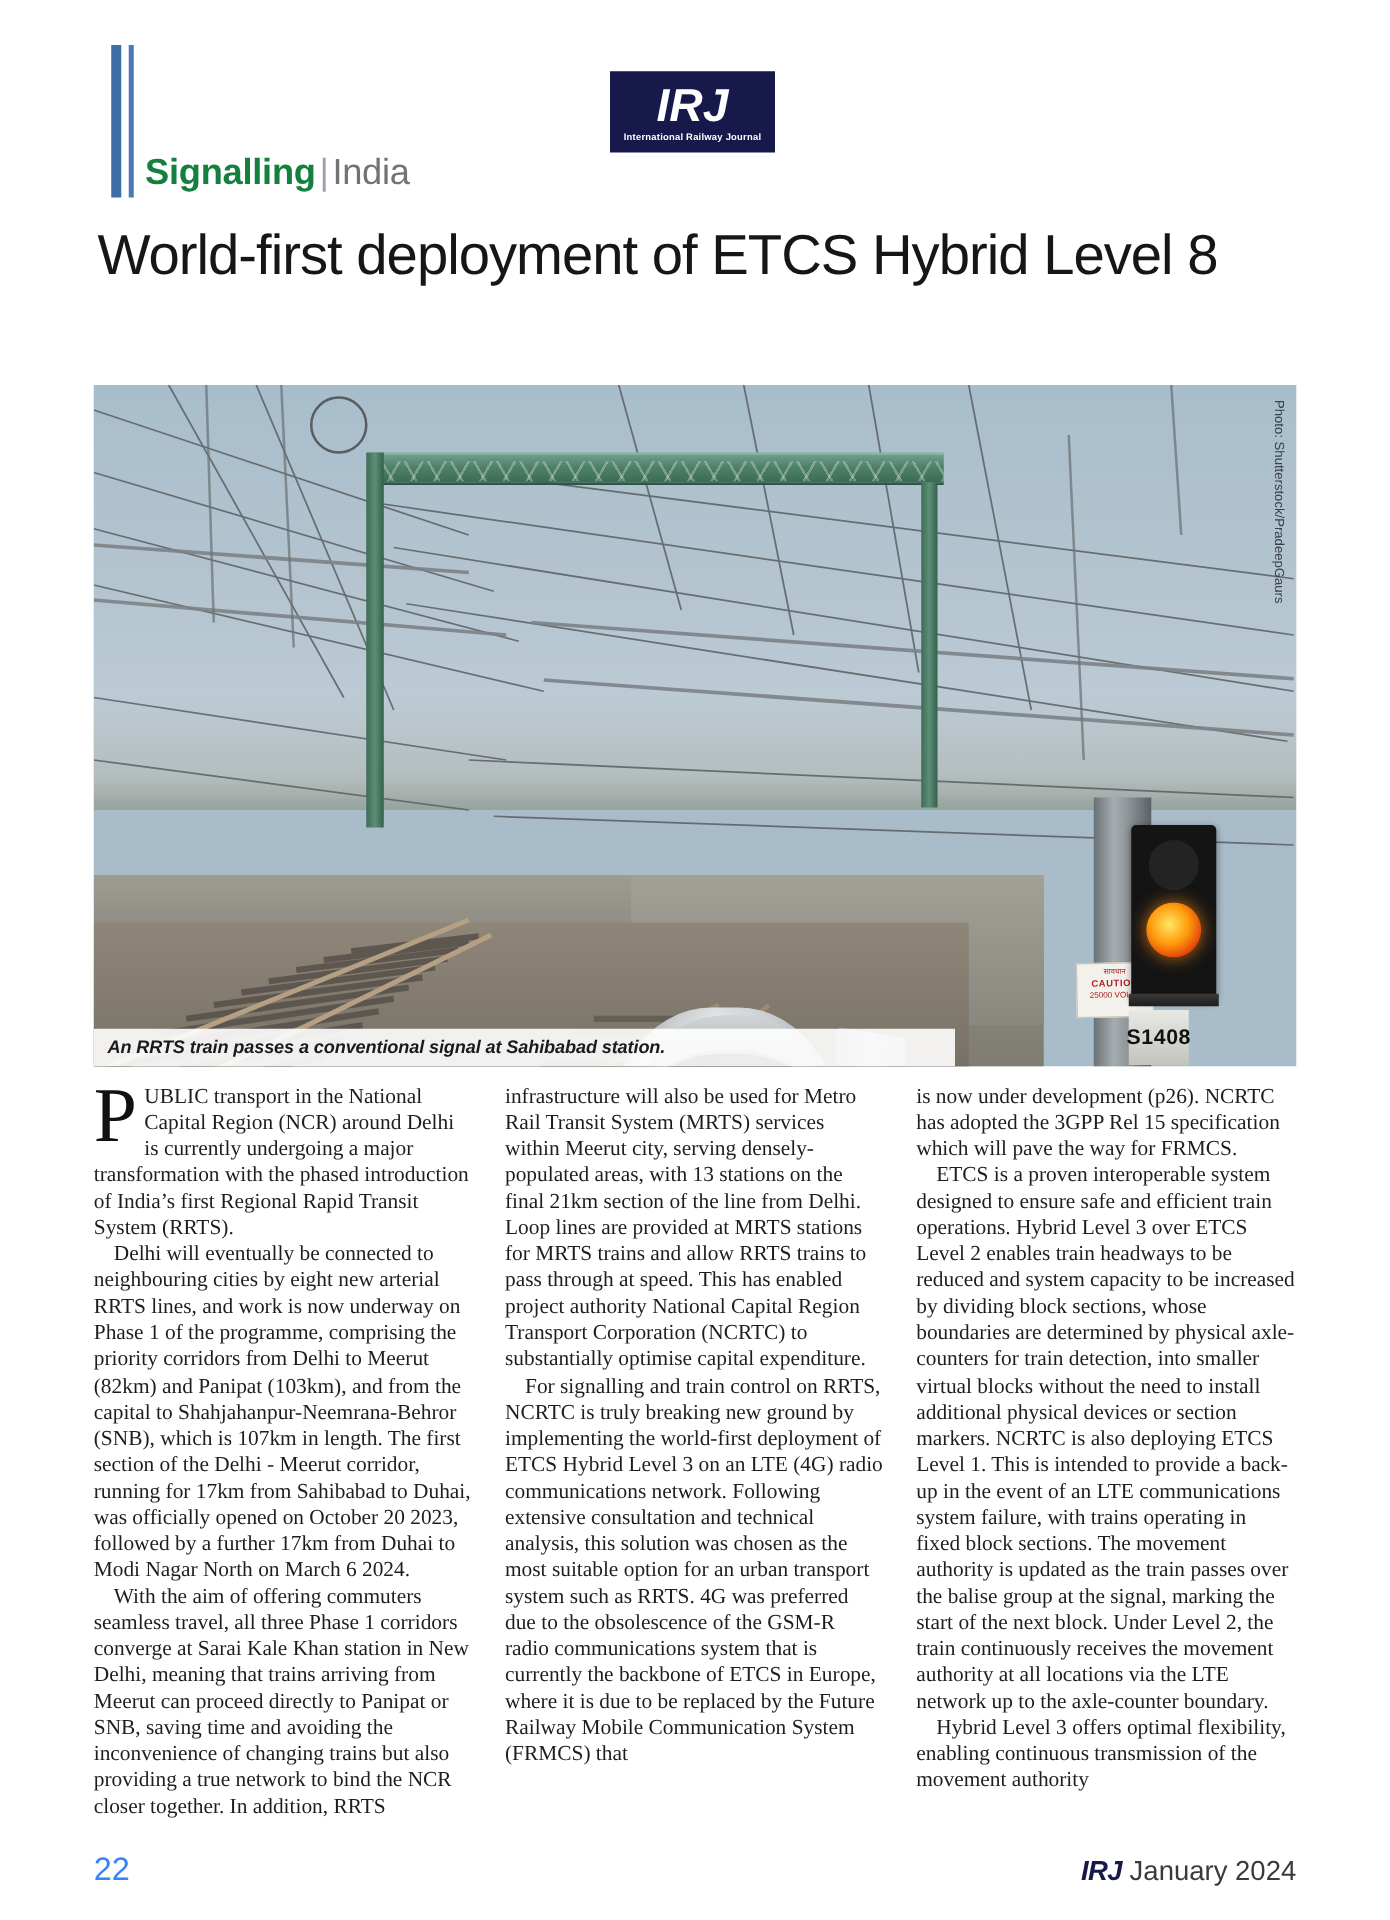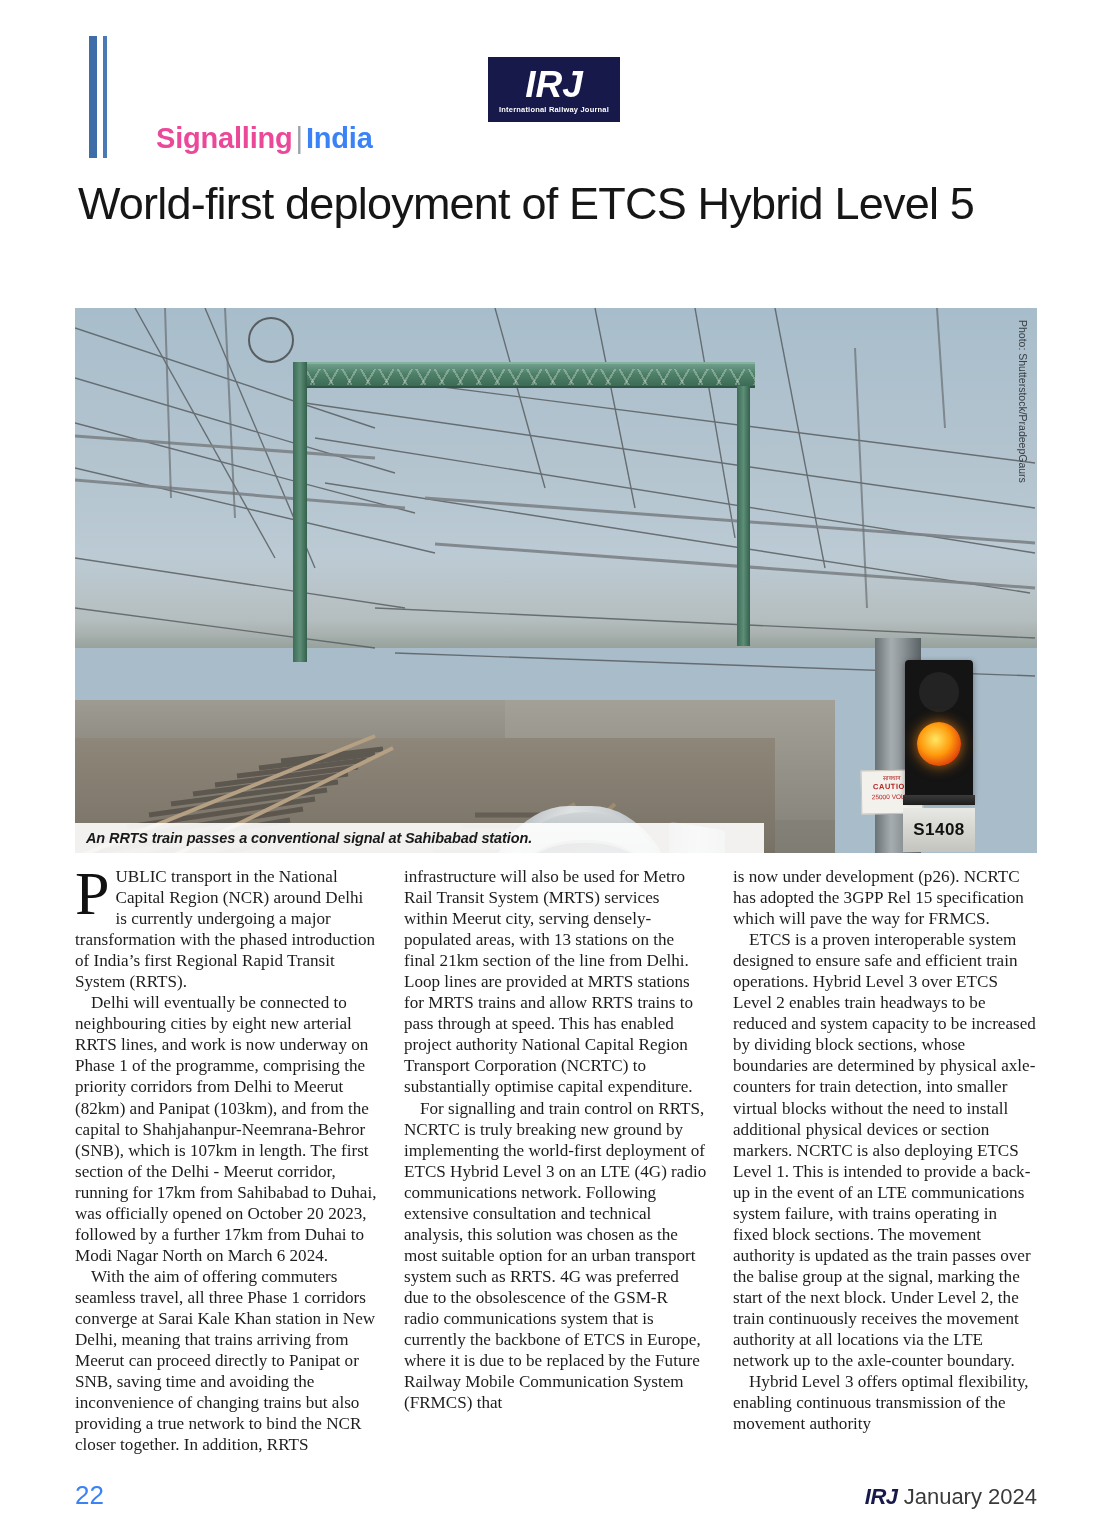--- a/index.html
+++ b/index.html
@@ -20,23 +20,23 @@
   }
   .rule-bars .bar-thick { width: 8px; background: #3d6ea8; }
   .rule-bars .bar-thin  { width: 4px; background: #4a7ab5; }
 
   .kicker {
     position: absolute; left: 116px; top: 121px;
     font-family: "Liberation Sans", sans-serif;
     font-size: 29px; line-height: 34px; letter-spacing: -0.2px;
     white-space: nowrap;
   }
-  .kicker .section { color:#ec4899; font-weight: 700; margin-left: 40px; }
+  .kicker .section { color:#15803d; font-weight: 700; }
   .kicker .pipe { color:#9aa3ab; font-weight: 400; padding: 0 3px; }
-  .kicker .region { color:#3b82f6; font-weight: 700; }
+  .kicker .region { color:#737373; font-weight: 400; }
 
   .irj-logo {
     position: absolute; left: 488px; top: 57px;
     width: 132px; height: 65px;
     background: #16194a;
     display: flex; flex-direction: column;
     align-items: center; justify-content: center;
     padding: 4px 6px 3px 6px;
   }
   .irj-logo .mark {
@@ -138,21 +138,21 @@
     position:absolute; left:12px; top:62px; width:44px; height:44px;
     border-radius:50%;
     background: radial-gradient(circle at 42% 40%, #ffe763 0%, #ff9b0d 42%, #e0400a 75%, #8c1c05 100%);
     box-shadow: 0 0 14px rgba(255,140,20,.75);
   }
   .sig-hood {
     position:absolute; left:828px; top:487px; width:72px; height:10px;
     background: linear-gradient(180deg,#3a3a3a,#1d1d1d);
   }
   .sig-plate {
-    position:absolute; left:828px; top:500px; width:72px; height:44px;
+    position:absolute; left:828px; top:500px; width:48px; height:44px;
     background: linear-gradient(180deg,#e8e8e4 0%, #c4c4be 100%);
     display:flex; align-items:center; justify-content:center;
   }
   .sig-plate span {
     font-family:"Liberation Sans", sans-serif; font-weight:700;
     font-size:17px; color:#111; letter-spacing:0.5px;
   }
   .caution-sign {
     position:absolute; left:786px; top:462px; width:62px; height:44px;
     background:#f3f1ec; border:1px solid #c9c4b8; padding:3px 2px;
@@ -259,21 +259,21 @@
     <div class="kicker">
       <span class="section">Signalling</span><span class="pipe">|</span><span class="region">India</span>
     </div>
 
     <div class="irj-logo">
       <div class="mark">IRJ</div>
       <div class="strap">International Railway Journal</div>
     </div>
   </div>
 
-  <h1 class="headline">World-first deployment of ETCS Hybrid Level 5</h1>
+  <h1 class="headline">World-first deployment of ETCS Hybrid Level 8</h1>
 
   <div class="photo-wrap">
     <div class="photo">
 
       <div class="sky"></div>
       <div class="haze"></div>
 
       <svg class="wires" width="962" height="545" viewBox="0 0 962 545">
         <g stroke="#5a5f62" stroke-width="1.4" fill="none" opacity="0.85">
           <path d="M0 20 L300 120"></path>

